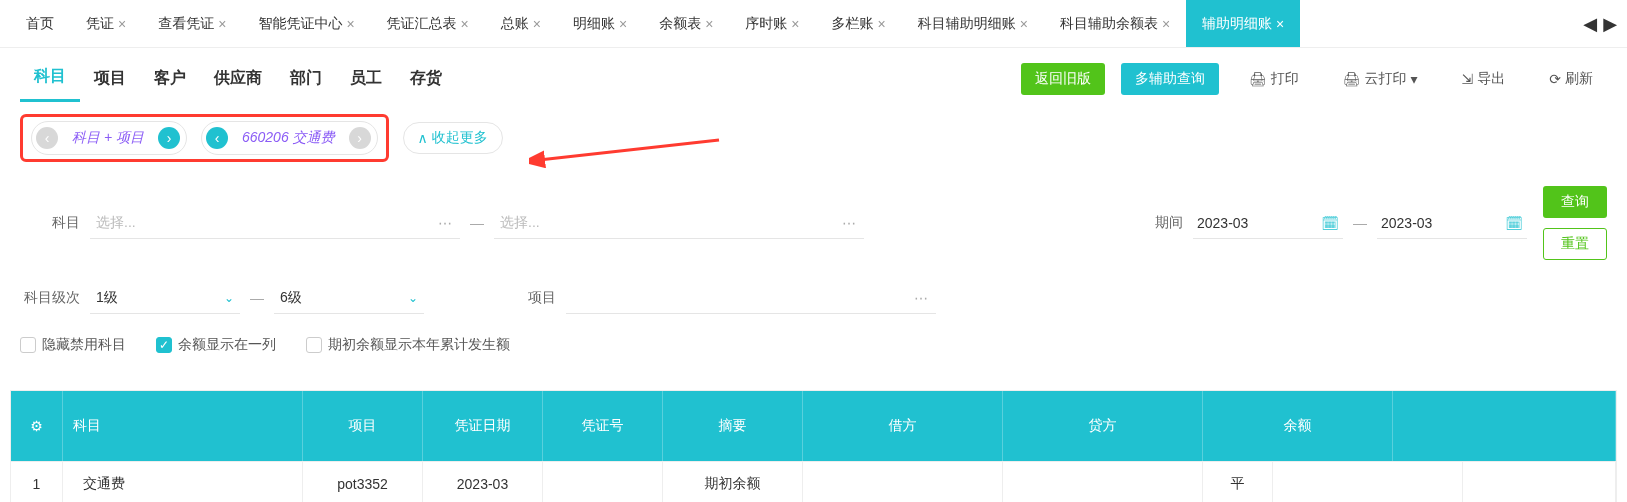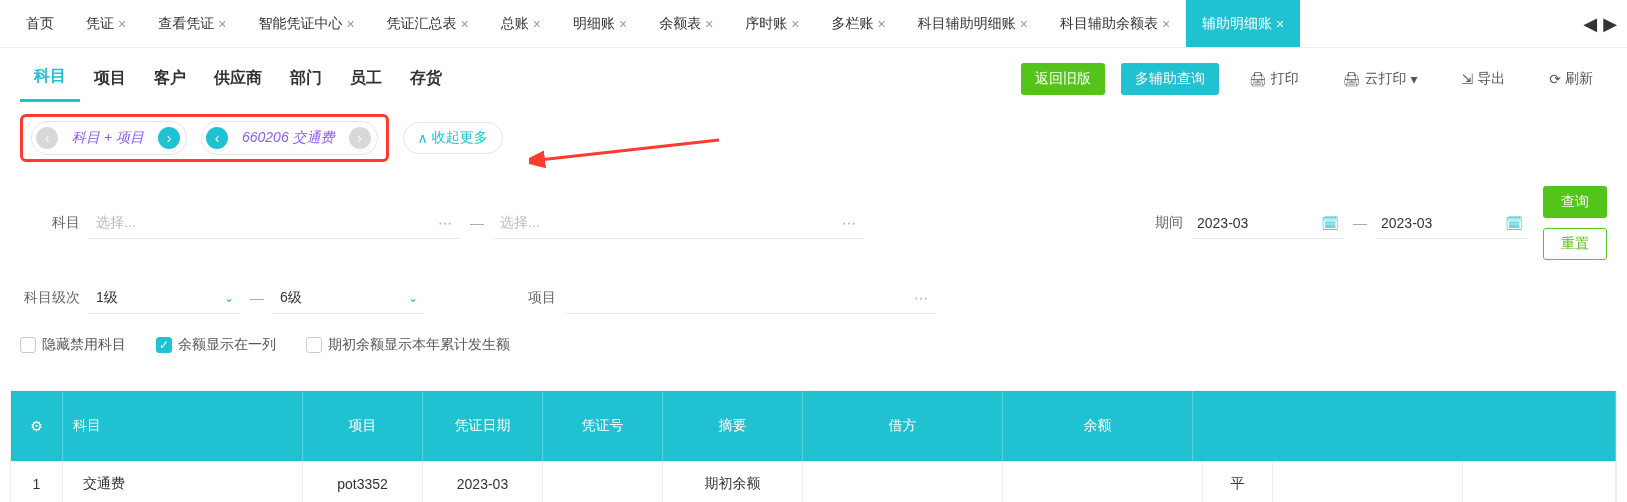--- a/index.html
+++ b/index.html
@@ -258,20 +258,21 @@
   <div class="thead">
     <div class="th c0">
         <span class="gear">⚙</span>
       </div>
     <div class="th c1">科目</div>
     <div class="th c2">项目</div>
     <div class="th c3">凭证日期</div>
     <div class="th c4">凭证号</div>
     <div class="th c5">摘要</div>
     <div class="th c6">借方</div>
+    <div class="th c7">贷方</div>
     <div class="th c9">余额</div>
     <div class="th c10"></div>
   </div>
   <div class="tbody">
     <div class="td c0">1</div>
     <div class="td c1">交通费</div>
     <div class="td c2">pot3352</div>
     <div class="td c3">2023-03</div>
     <div class="td c4"></div>
     <div class="td c5">期初余额</div>

